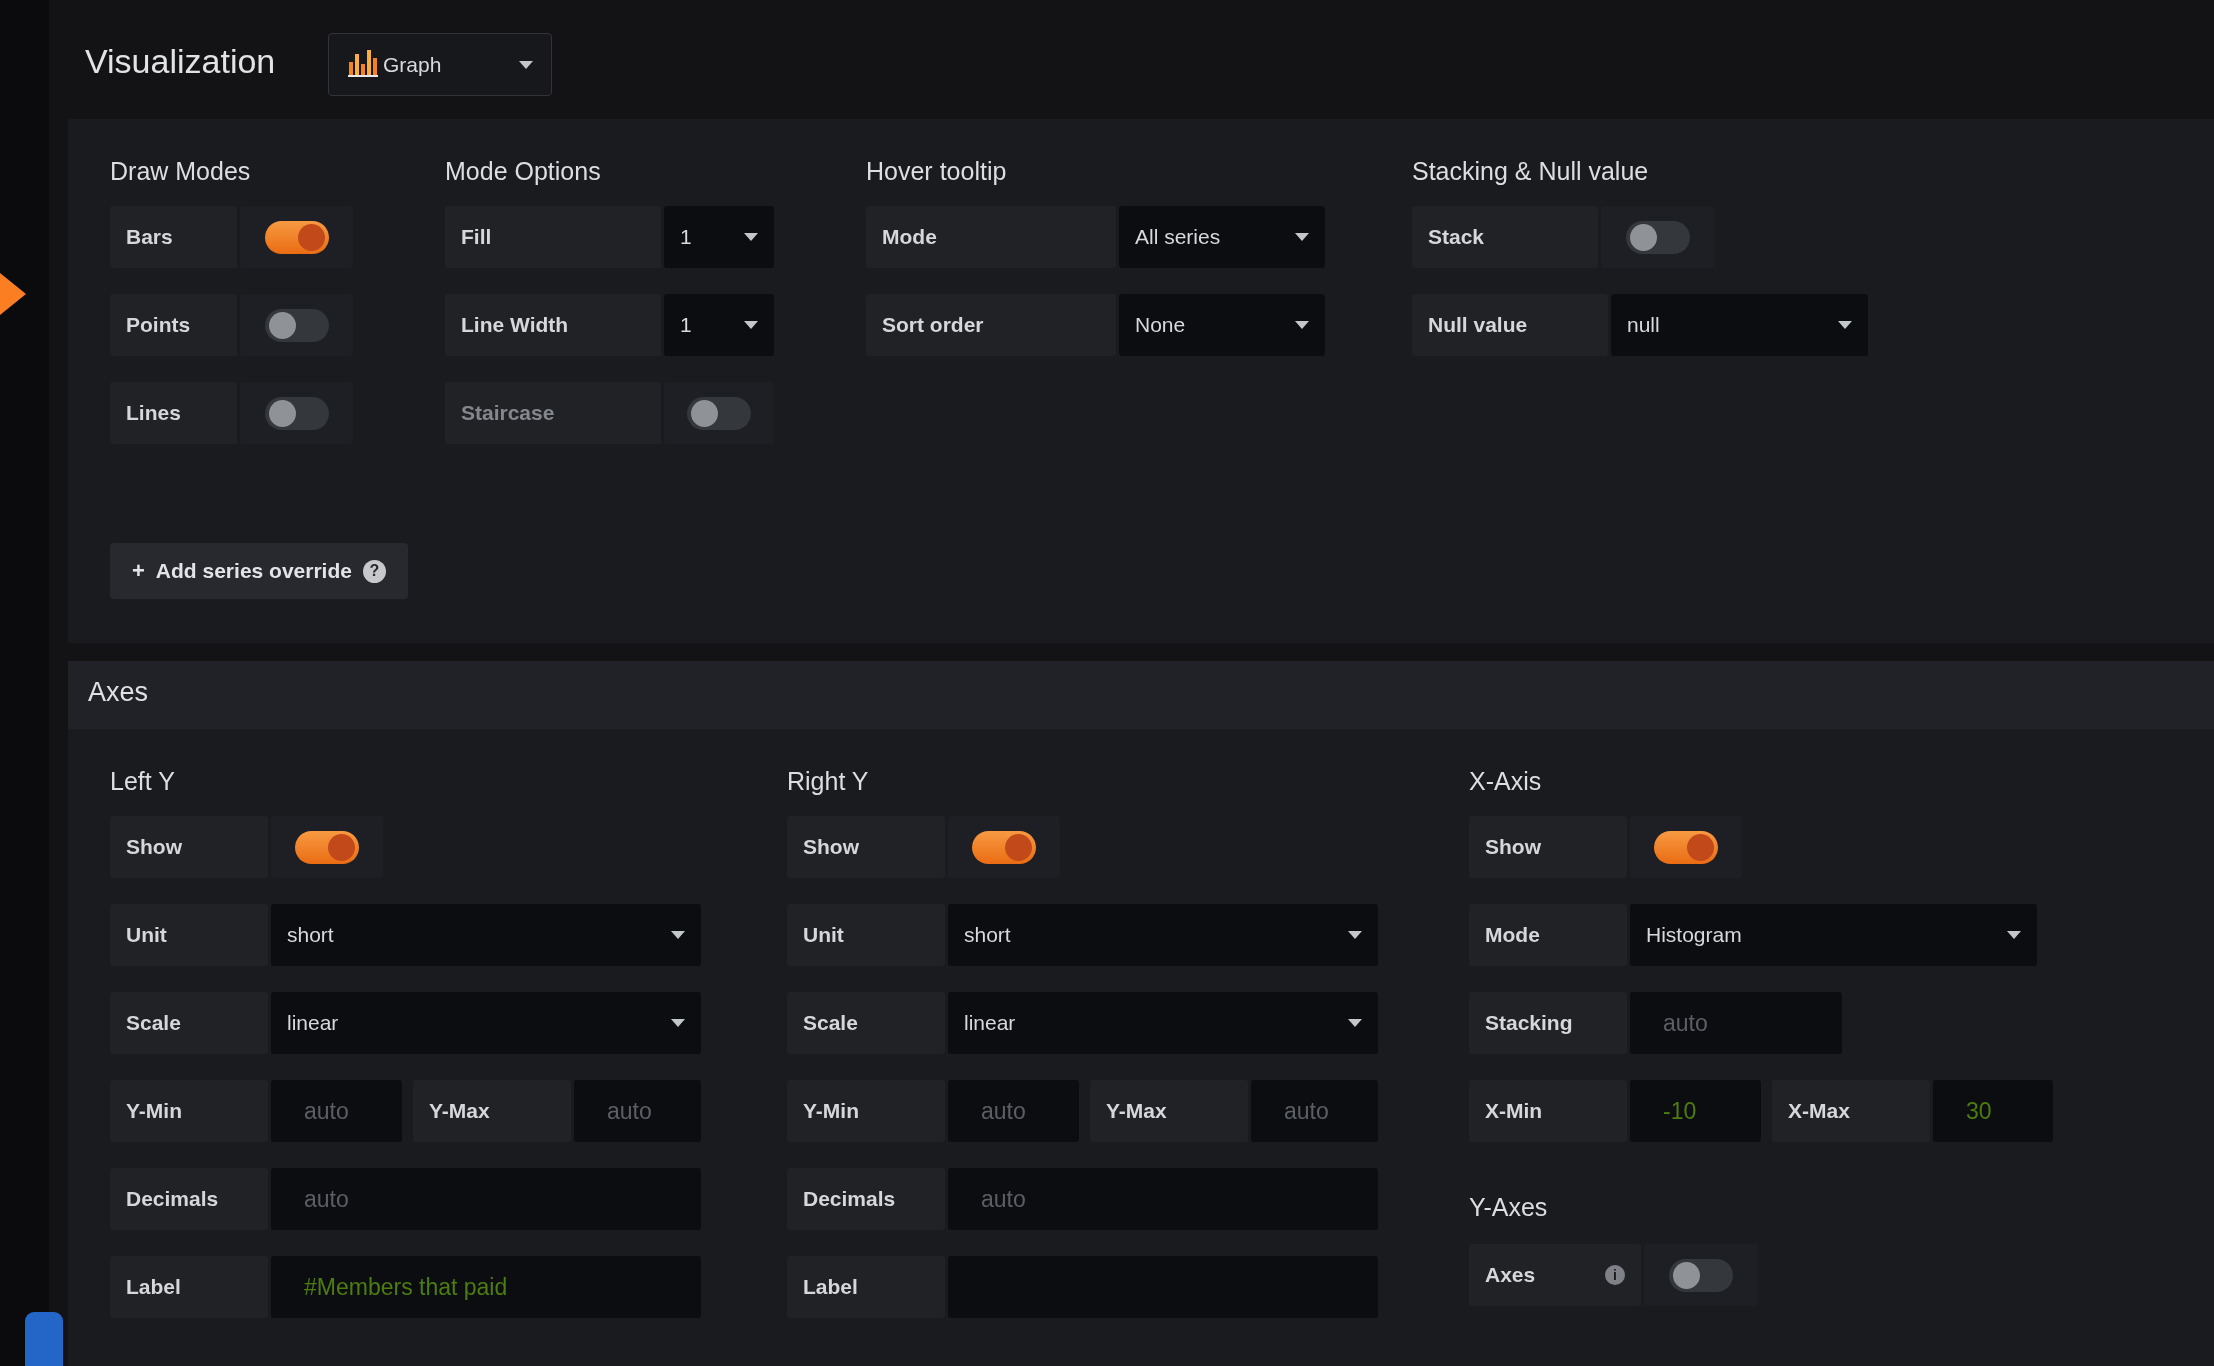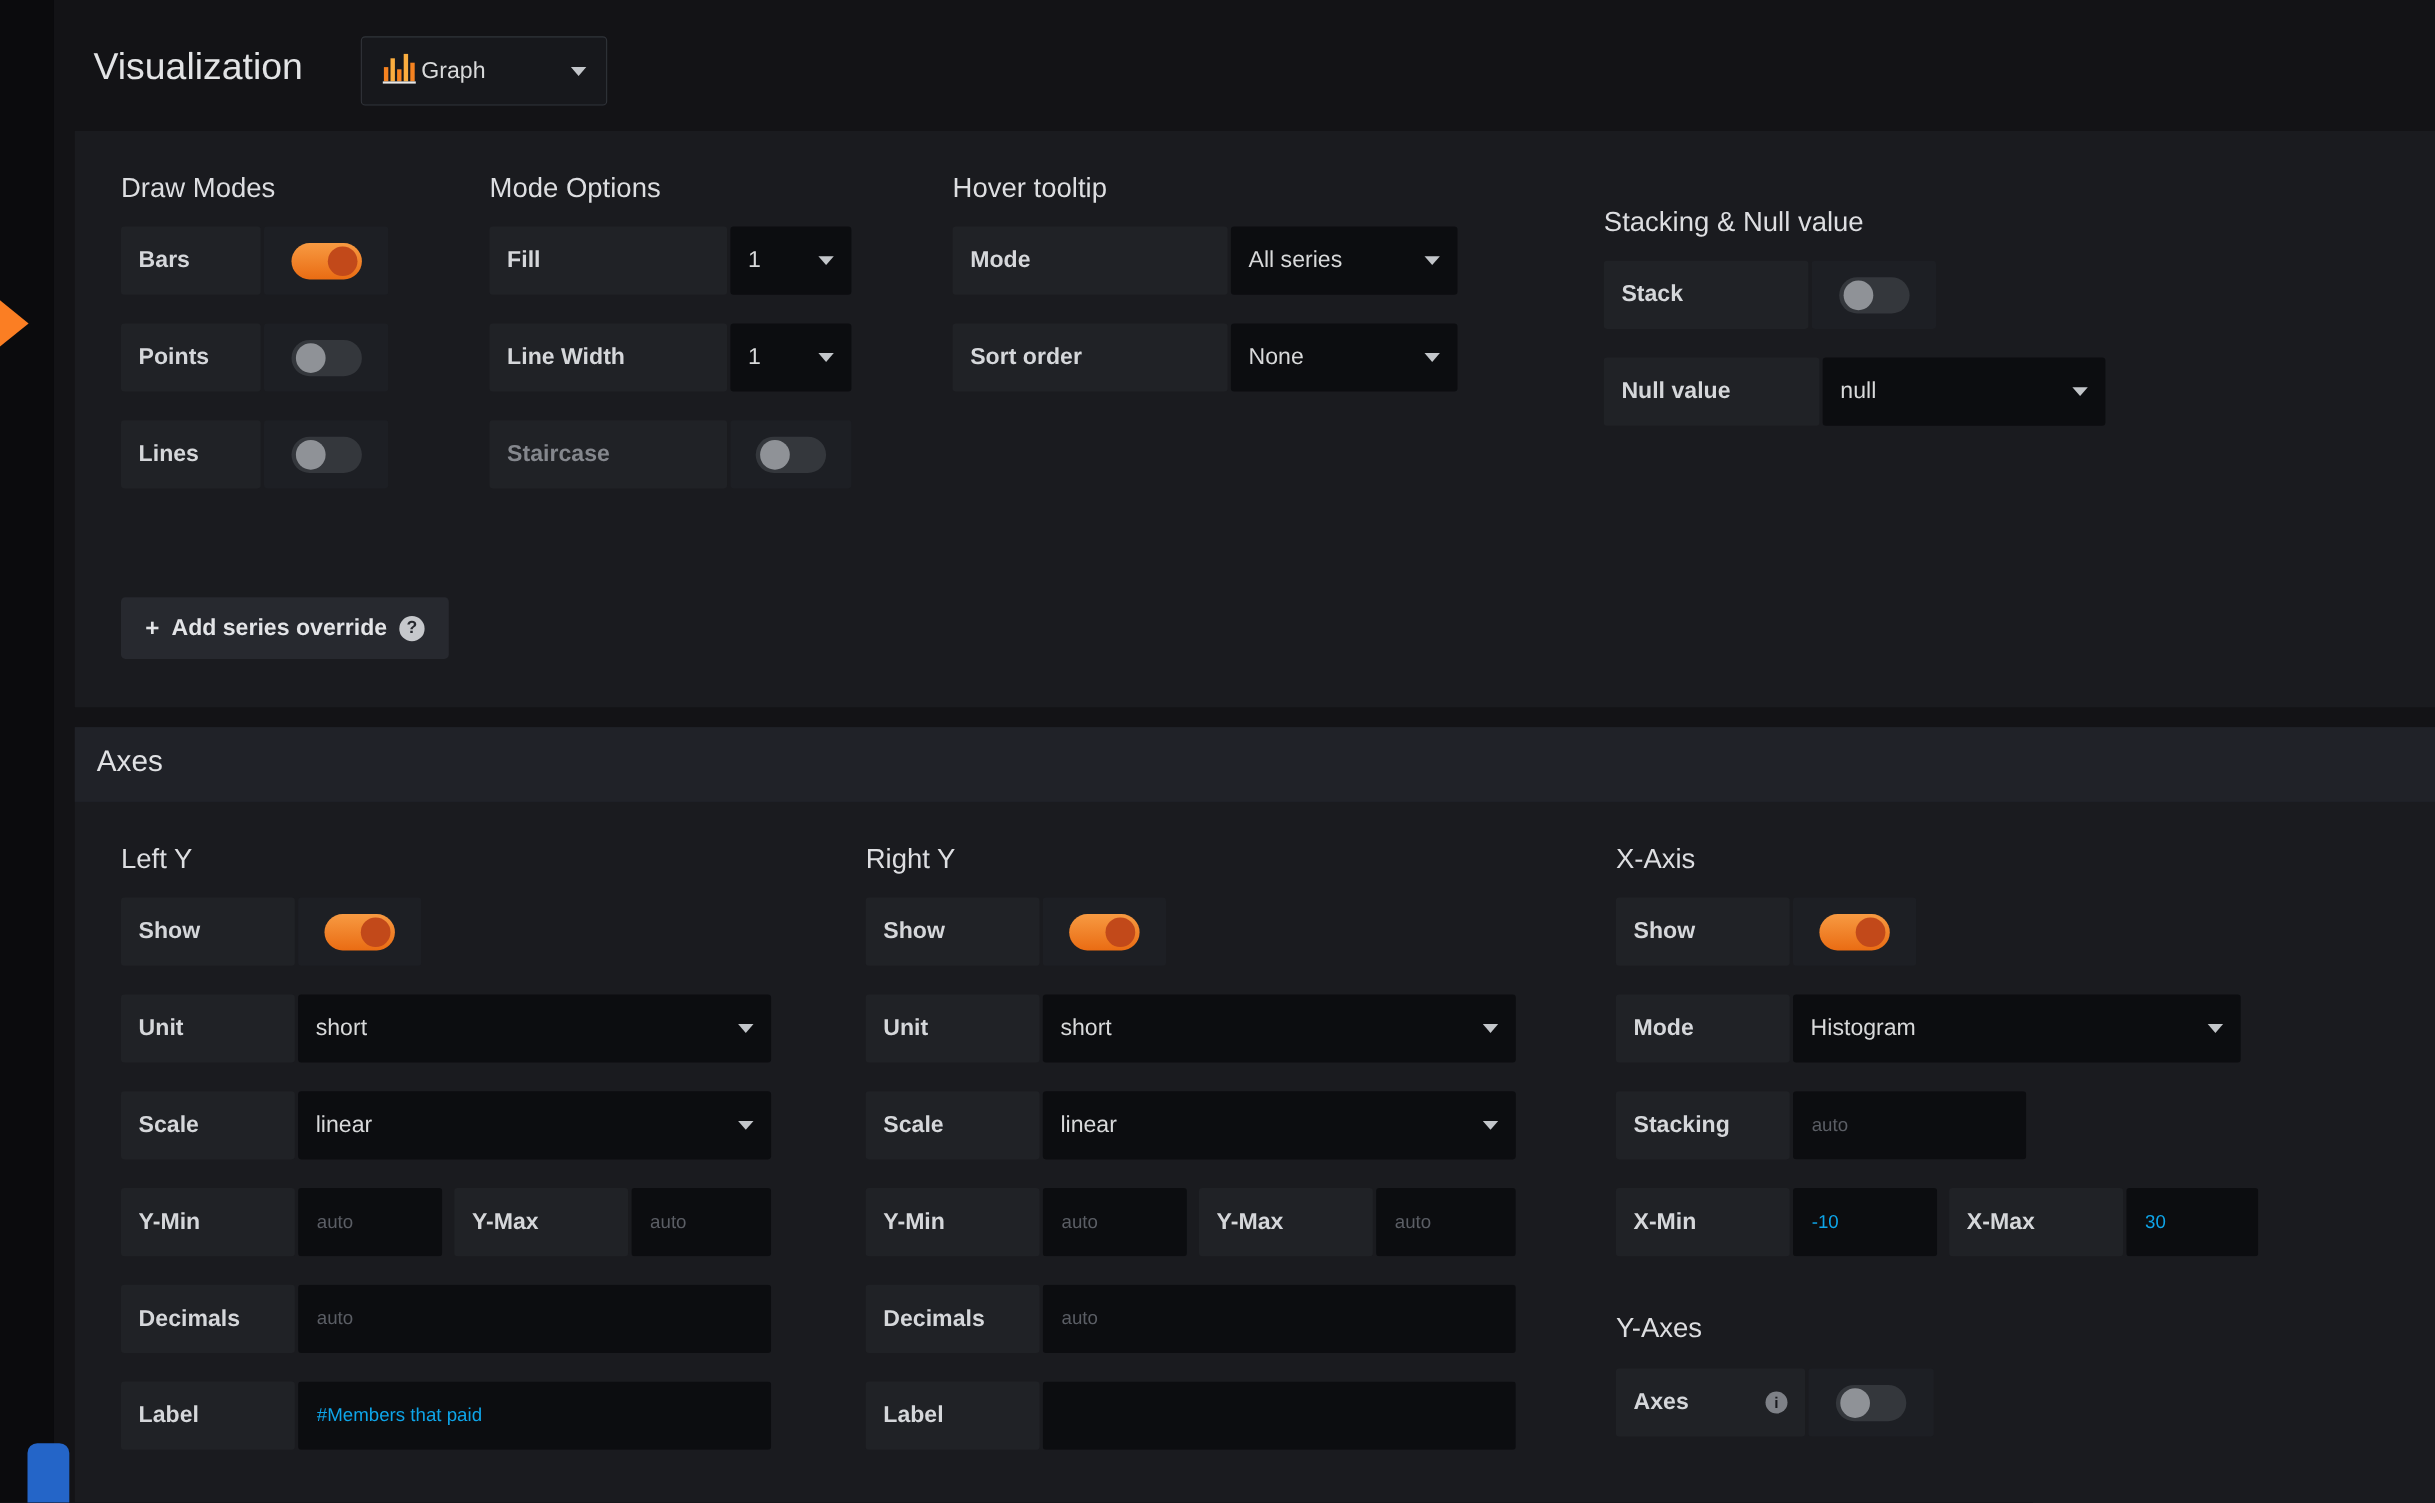--- a/index.html
+++ b/index.html
@@ -28,21 +28,21 @@
   .section { position:absolute; left:68px; right:0; background:#1a1b1f; }
   .section-display { top:119px; height:524px; }
   .section-axes { top:661px; bottom:0; }
   .axes-header { height:68px; background:#202228; display:flex; padding:16px 20px; font-size:27px; color:#e0e1e4; }
   .axes-body { position:relative; height:calc(100% - 68px); }
 
   .col { position:absolute; top:38px; }
   .col-draw  { left:42px; }
   .col-mode  { left:377px; }
   .col-hover { left:798px; }
-  .col-stack { left:1390px;margin-top:31px; }
+  .col-stack { left:1344px; }
   .col-lefty { left:42px; }
   .col-righty{ left:719px; }
   .col-xaxis { left:1401px; }
 
   .col-heading { font-size:25px; color:#dddee1; line-height:29px; margin:0 0 20px; }
   .y-axes-heading { font-size:25px; color:#dddee1; line-height:29px; margin:51px 0 22px; }
 
   .rows { display:flex; flex-direction:column; gap:26px; }
   .gf-row { display:flex; gap:3px; height:62px; }
   .gf-label { background:#202226; border-radius:3px; display:flex; align-items:center;
@@ -54,21 +54,21 @@
   .toggle { width:64px; height:33px; border-radius:17px; background:#34373c; position:relative; }
   .knob { position:absolute; top:3px; left:4px; width:27px; height:27px; border-radius:50%; background:#8f9297; }
   .toggle.on { background:linear-gradient(180deg,#f79a42,#ea6c13); }
   .toggle.on .knob { left:auto; right:4px; background:#c2491a; }
 
   .gf-select { background:#0c0d10; border-radius:3px; display:flex; align-items:center;
     padding:0 16px; font-size:21px; color:#d8d9da; cursor:pointer; flex:none; }
   .gf-select .sel-value { flex:1; }
 
   .gf-input { background:#0c0d10; border:1px solid transparent; border-radius:3px; height:62px;
-    padding:0 16px; font-size:17px; color:#0ea5e9; font-family:inherit; outline:none; flex:none; }
+    padding:0 32px; font-size:23px; color:#4d7c0f; font-family:inherit; outline:none; flex:none; }
   .gf-input::placeholder { color:#5b5e65; }
   .pair-gap { margin-left:8px; }
 
   .override-btn { position:absolute; left:42px; top:424px; height:56px; display:flex; align-items:center;
     gap:11px; padding:0 22px; background:#27292f; border:none; border-radius:4px;
     font-family:inherit; font-size:21px; font-weight:600; color:#e3e4e7; cursor:pointer; }
   .plus { font-size:22px; font-weight:700; }
   .q-icon { width:23px; height:23px; border-radius:50%; background:#c6c8cc; color:#27292f;
     font-size:16px; font-weight:700; display:flex; align-items:center; justify-content:center; }
   .info-icon { width:20px; height:20px; border-radius:50%; background:#7e8187; color:#1a1b1f;

